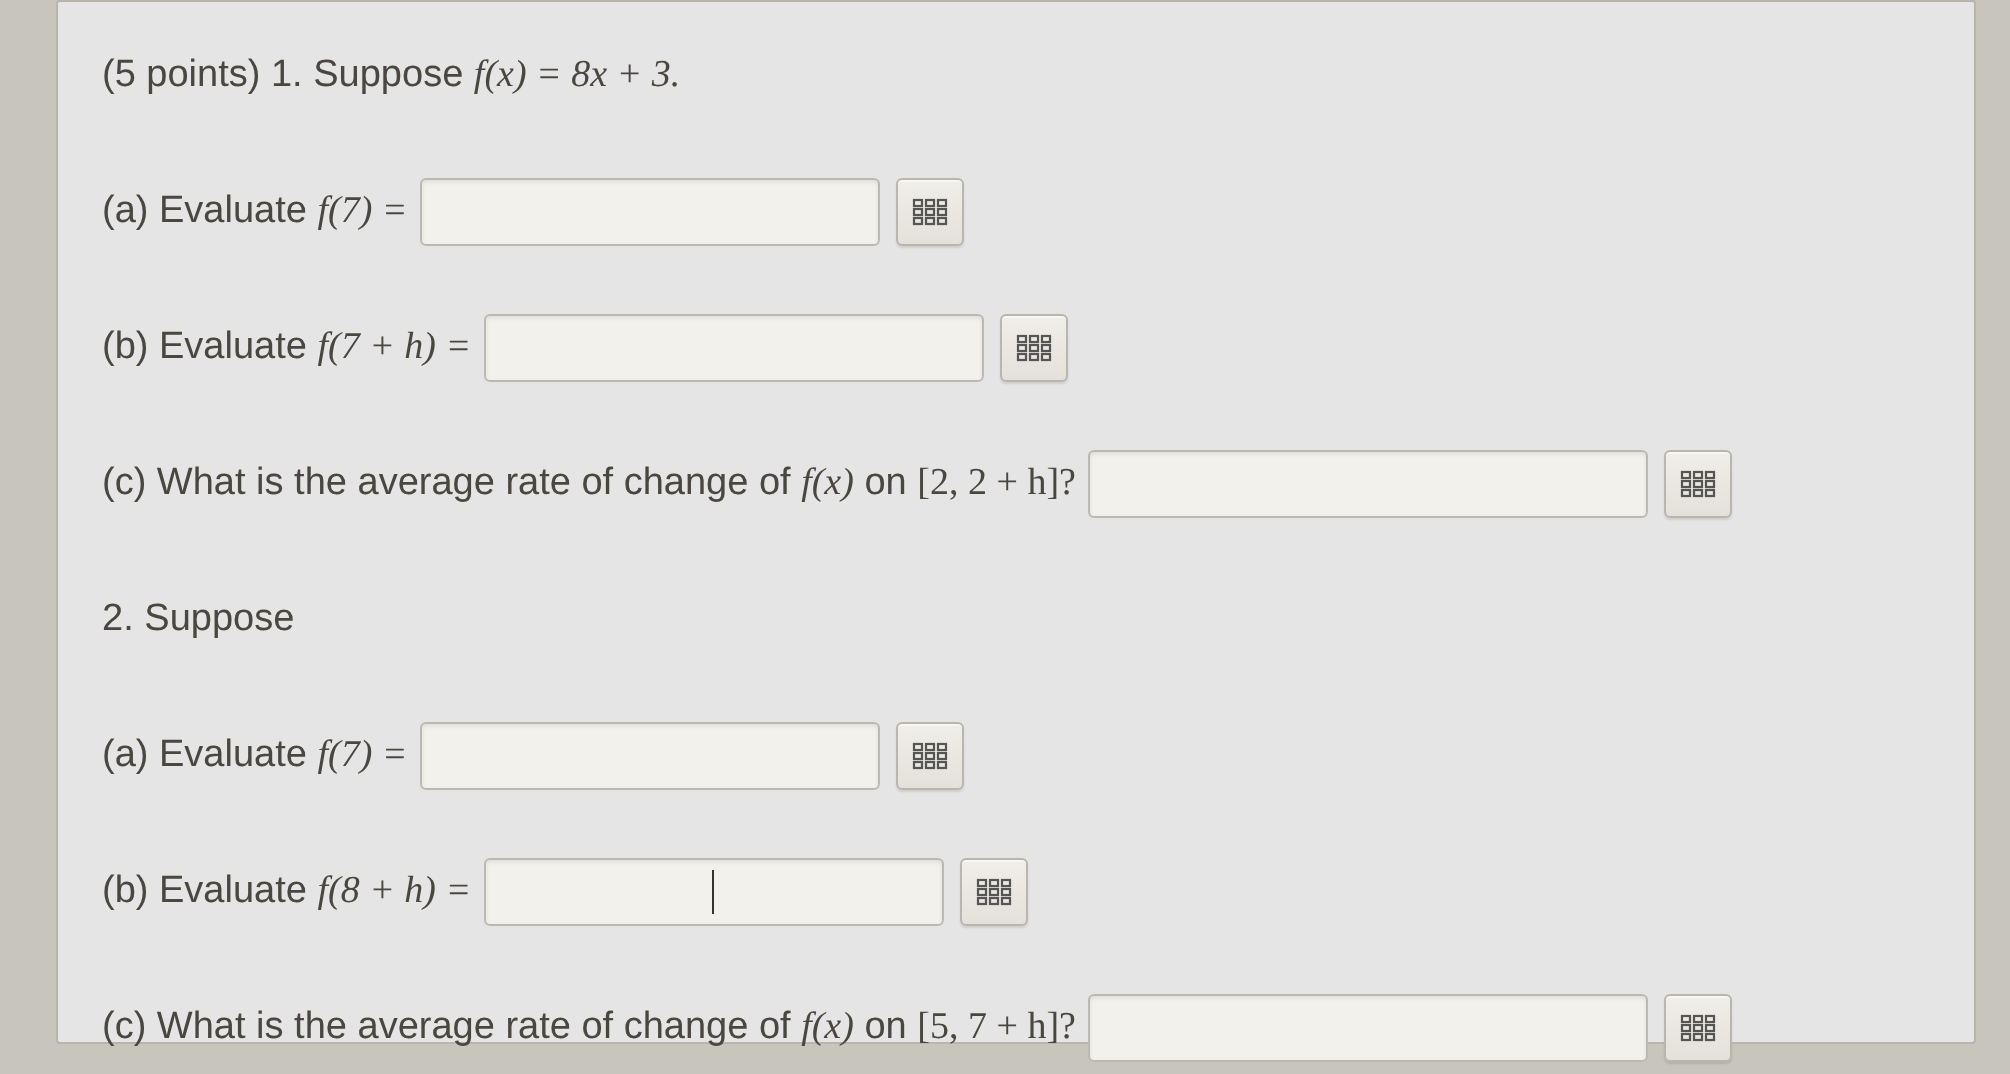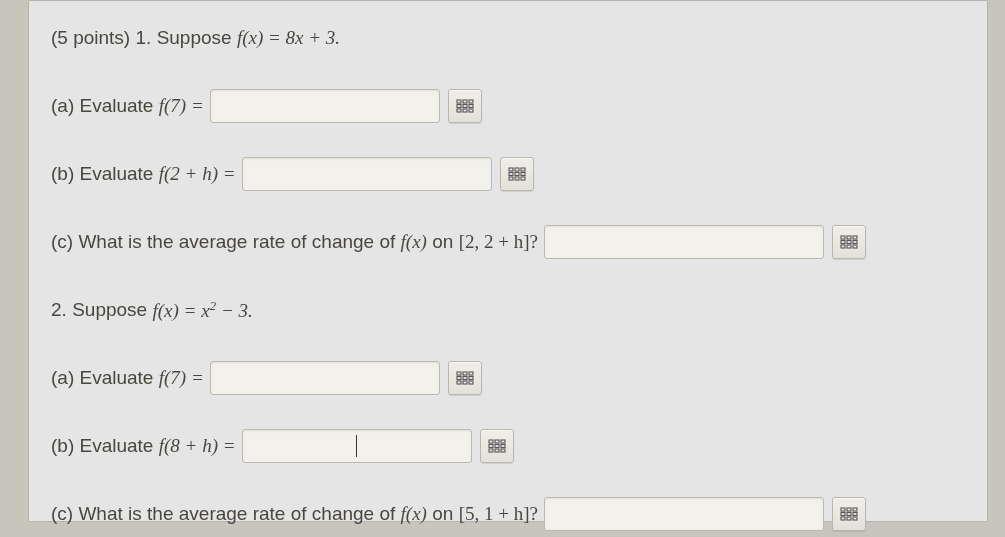--- a/index.html
+++ b/index.html
@@ -100,21 +100,21 @@
             <rect x="7" y="10" width="4" height="3"></rect>
             <rect x="13" y="10" width="4" height="3"></rect>
       </g>
         </svg>
     </span>
   </div>
 
   <div class="row">
     <span class="lbl">(b) Evaluate</span>
     <span>&nbsp;</span>
-    <span class="mfn lbl">f(2 + h) =</span>
+    <span class="mfn lbl">f(7 + h) =</span>
     <span class="input-box" style="width:250px"></span>
     <span class="kbd-btn">
       <svg viewBox="0 0 18 14">
           <g fill="none" stroke="#555" stroke-width="1.1">
         <rect x="1" y="1" width="4" height="3"></rect>
             <rect x="7" y="1" width="4" height="3"></rect>
             <rect x="13" y="1" width="4" height="3"></rect>
         <rect x="1" y="5.5" width="4" height="3"></rect>
             <rect x="7" y="5.5" width="4" height="3"></rect>
             <rect x="13" y="5.5" width="4" height="3"></rect>
@@ -150,23 +150,20 @@
       </g>
         </svg>
     </span>
   </div>
 
   <div class="row">
     <span class="lbl">2.</span>
     <span>&nbsp;</span>
     <span class="lbl">Suppose</span>
     <span>&nbsp;</span>
-    <span class="mfn lbl">
-      <span>f(x) = x</span><span class="sup">2</span><span> − 3.</span>
-    </span>
   </div>
 
   <div class="row">
     <span class="lbl">(a) Evaluate</span>
     <span>&nbsp;</span>
     <span class="mfn lbl">f(7) =</span>
     <span class="input-box" style="width:230px"></span>
     <span class="kbd-btn">
       <svg viewBox="0 0 18 14">
           <g fill="none" stroke="#555" stroke-width="1.1">
@@ -208,21 +205,21 @@
     </span>
   </div>
 
   <div class="row last">
     <span class="lbl">(c) What is the average rate of change of</span>
     <span>&nbsp;</span>
     <span class="mfn lbl">f(x)</span>
     <span>&nbsp;</span>
     <span class="lbl">on</span>
     <span>&nbsp;</span>
-    <span class="meq lbl">[5, 1 + h]?</span>
+    <span class="meq lbl">[5, 7 + h]?</span>
     <span class="input-box" style="width:280px"></span>
     <span class="kbd-btn">
       <svg viewBox="0 0 18 14">
           <g fill="none" stroke="#555" stroke-width="1.1">
         <rect x="1" y="1" width="4" height="3"></rect>
             <rect x="7" y="1" width="4" height="3"></rect>
             <rect x="13" y="1" width="4" height="3"></rect>
         <rect x="1" y="5.5" width="4" height="3"></rect>
             <rect x="7" y="5.5" width="4" height="3"></rect>
             <rect x="13" y="5.5" width="4" height="3"></rect>

